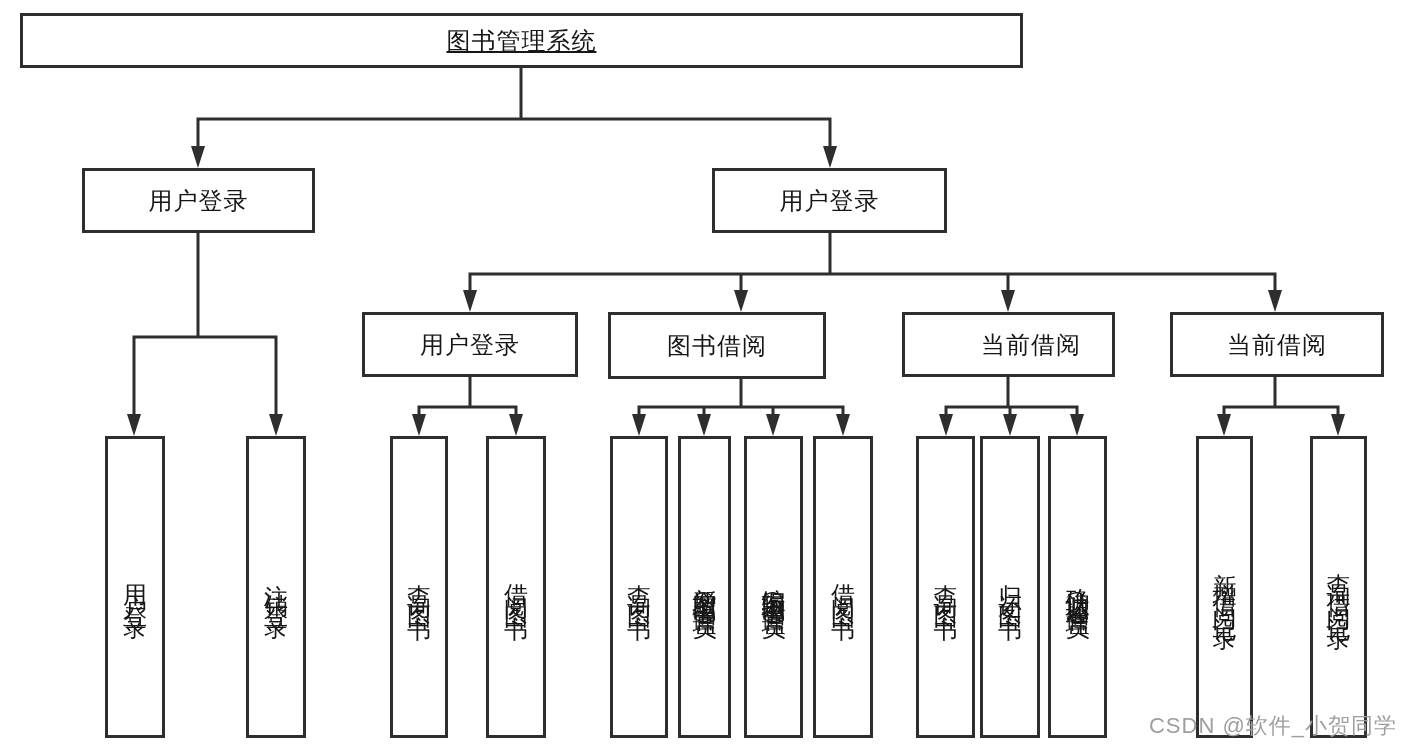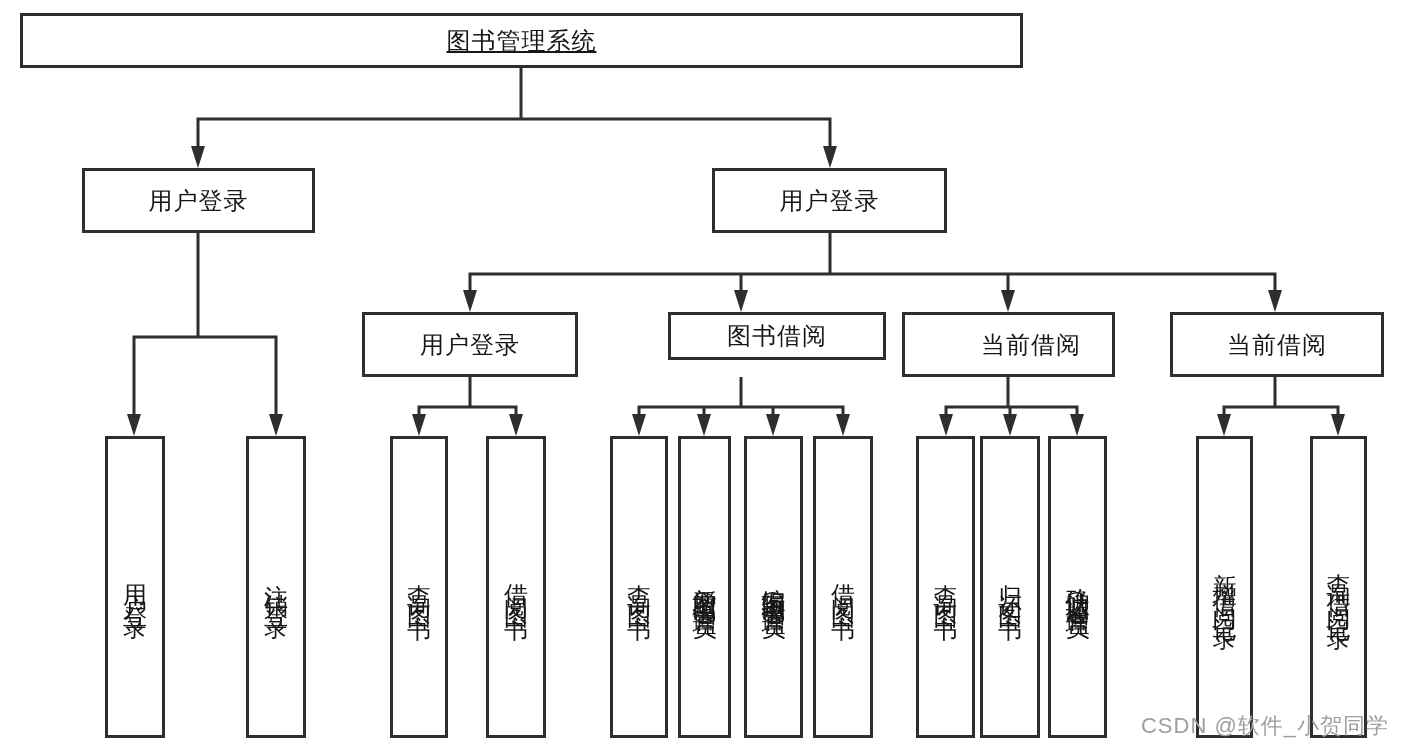--- a/index.html
+++ b/index.html
@@ -14,21 +14,21 @@
     position:absolute;background:#ffffff;border:3px solid #2e2e2e;box-sizing:border-box;
     display:flex;align-items:center;justify-content:center;
   }
   .hbox{font-size:24px;letter-spacing:1px;}
   .vbox{font-size:24px;}
   .vbox .vtext{
     writing-mode:vertical-rl;text-orientation:mixed;letter-spacing:11px;line-height:1;
   }
   .vbox.tight .vtext{letter-spacing:4px;}
   .watermark{
-    position:absolute;right:16px;bottom:6px;z-index:6;
+    position:absolute;right:8px;bottom:6px;z-index:6;
     color:#9e9e9e;font-size:22px;letter-spacing:1px;
   }
 </style>
 </head>
 <body>
 
 <div class="canvas">
 
   <svg class="connectors" viewBox="0 0 1405 747">
 
@@ -61,21 +61,21 @@
   <div class="node hbox" style="left:82px;top:168px;width:233px;height:65px;">
     <span>用户登录</span>
   </div>
   <div class="node hbox" style="left:712px;top:168px;width:235px;height:65px;">
     <span>用户登录</span>
   </div>
 
   <div class="node hbox" style="left:362px;top:312px;width:216px;height:65px;">
     <span>用户登录</span>
   </div>
-  <div class="node hbox" style="left:668px;top:312px;width:218px;height:48px;">
+  <div class="node hbox" style="left:608px;top:312px;width:218px;height:67px;">
     <span>图书借阅</span>
   </div>
   <div class="node hbox" style="left:902px;top:312px;width:213px;height:65px;padding-left:45px;">
     <span>当前借阅</span>
   </div>
   <div class="node hbox" style="left:1170px;top:312px;width:214px;height:65px;">
     <span>当前借阅</span>
   </div>
 
   <div class="node vbox" style="left:105px;top:436px;width:60px;height:302px;">

